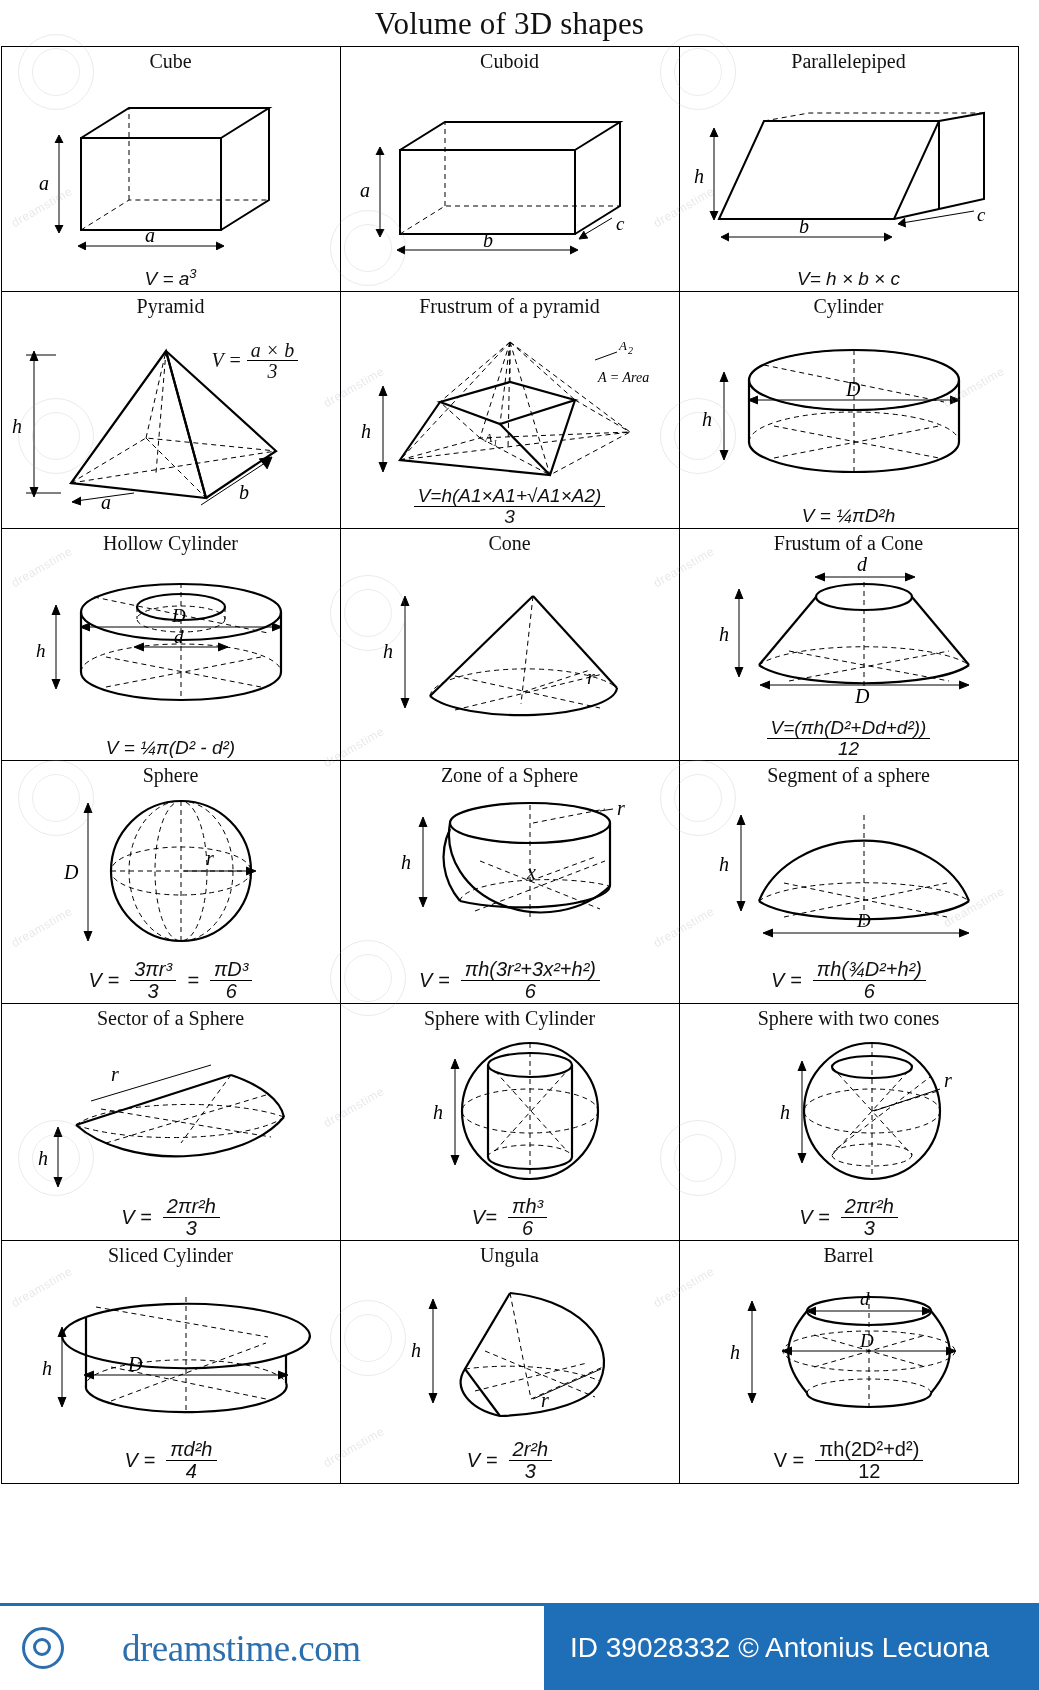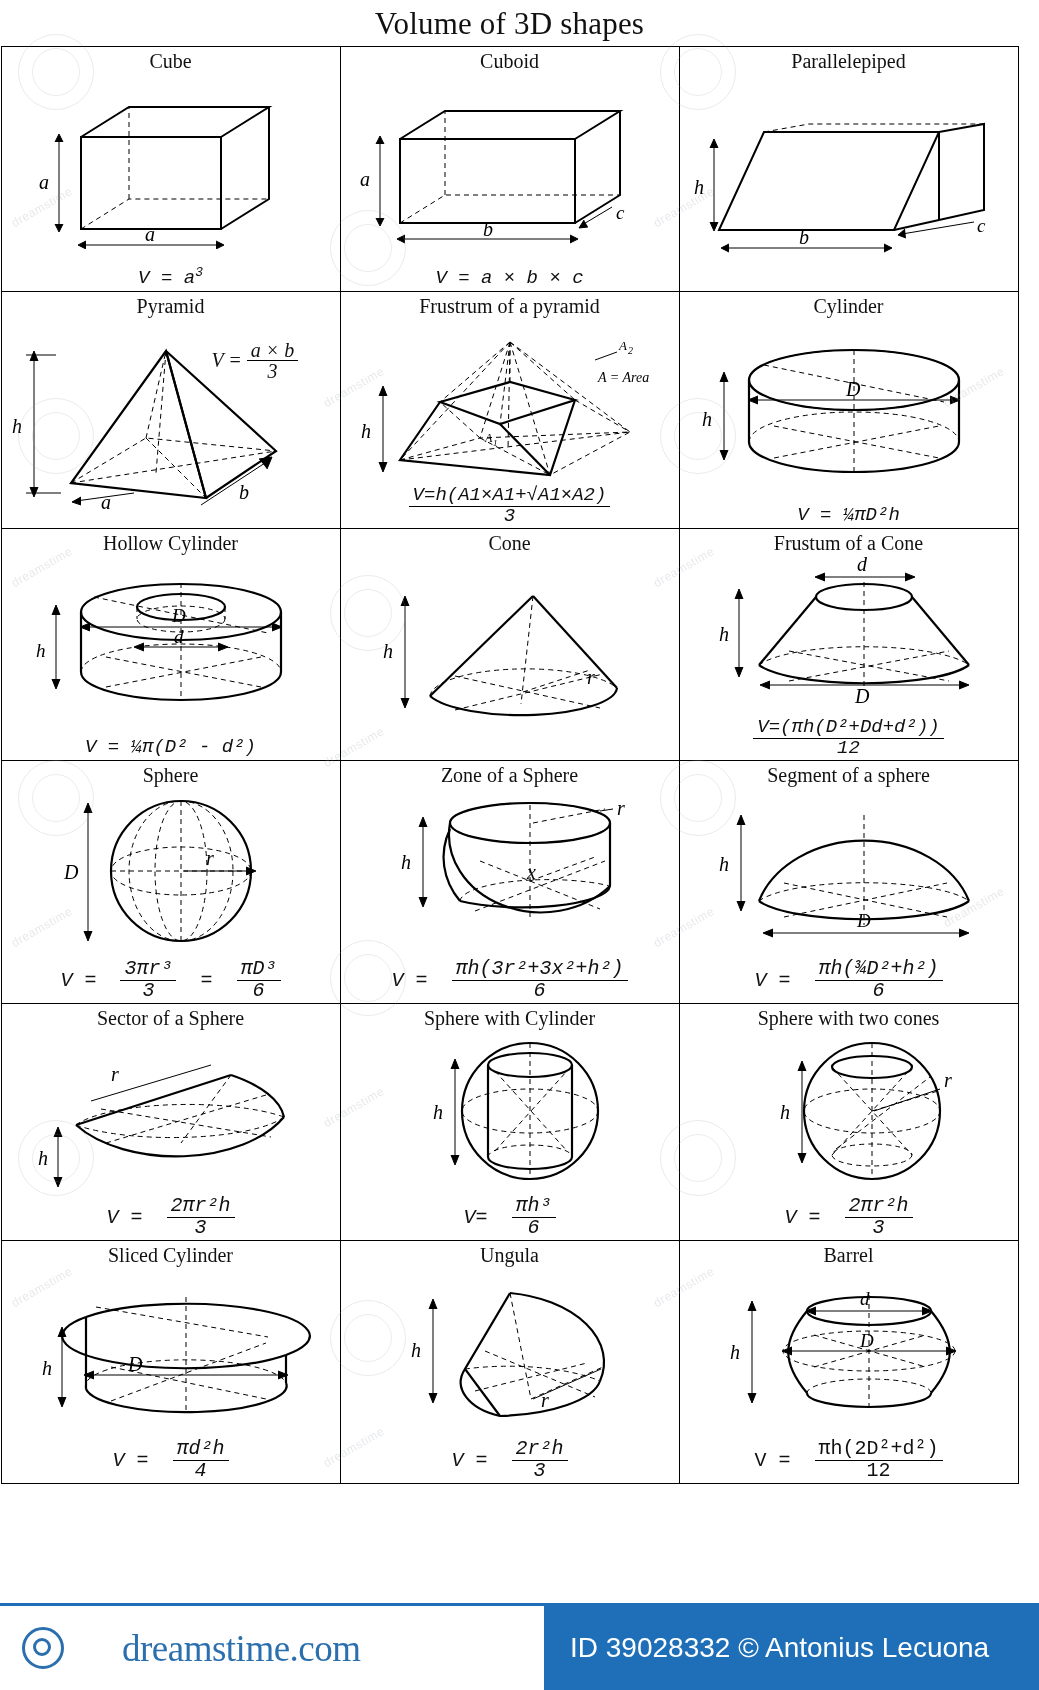--- a/index.html
+++ b/index.html
@@ -57,21 +57,21 @@
   .fig {
     flex: 1 1 auto;
     width: 100%;
     display: flex;
     align-items: center;
     justify-content: center;
     position: relative;
   }
   .fig svg { display: block; }
   .formula {
-    font-family: Liberation Mono, monospace;
+    font-family: Liberation Sans, sans-serif;
     font-style: italic;
     font-size: 19px;
     text-align: center;
     padding-bottom: 2px;
     line-height: 1.05;
     width: 100%;
   }
   .frac {
     display: inline-block;
     vertical-align: middle;
@@ -228,21 +228,20 @@
             <path d="M55,144 L47,148 L55,152"></path>
             <path d="M220,144 L228,148 L220,152"></path>
             <path d="M232,134 L262,116"></path>
             <path d="M234,129 L229,137 L238,136"></path>
           </g>
           <text class="lbl" x="10" y="95" font-size="20">a</text>
           <text class="lbl" x="133" y="145" font-size="20">b</text>
           <text class="lbl" x="266" y="128" font-size="19">c</text>
         </svg>
       </div>
-      <div class="formula">V = a × b × c</div>
     </div>
 
     <div class="cell" style="height:245px">
       <div class="cell-label">Parallelepiped</div>
       <div class="fig">
         <svg width="320" height="160" viewBox="0 0 320 160">
           <g fill="none" stroke="#000" stroke-width="2">
             <path d="M30,128 L75,30 L250,30 L205,128 Z"></path>
             <path d="M250,30 L295,22 L295,108 L250,118"></path>
             <path d="M205,128 L250,118"></path>
@@ -259,20 +258,21 @@
             <path d="M40,142 L32,146 L40,150"></path>
             <path d="M195,142 L203,146 L195,150"></path>
             <path d="M213,132 L285,120"></path>
             <path d="M216,127 L209,133 L217,136"></path>
           </g>
           <text class="lbl" x="5" y="92" font-size="20">h</text>
           <text class="lbl" x="110" y="142" font-size="20">b</text>
           <text class="lbl" x="288" y="130" font-size="19">c</text>
         </svg>
       </div>
+      <div class="formula">V= h × b × c</div>
     </div>
 
     <div class="cell" style="height:237px">
       <div class="cell-label">Pyramid</div>
       <div class="fig">
         <svg width="330" height="180" viewBox="0 0 330 180">
           <g fill="none" stroke="#000" stroke-width="2.2">
             <path d="M160,18 L65,150 L200,165 Z"></path>
             <path d="M160,18 L200,165"></path>
             <path d="M160,18 L270,118 L200,165"></path>

